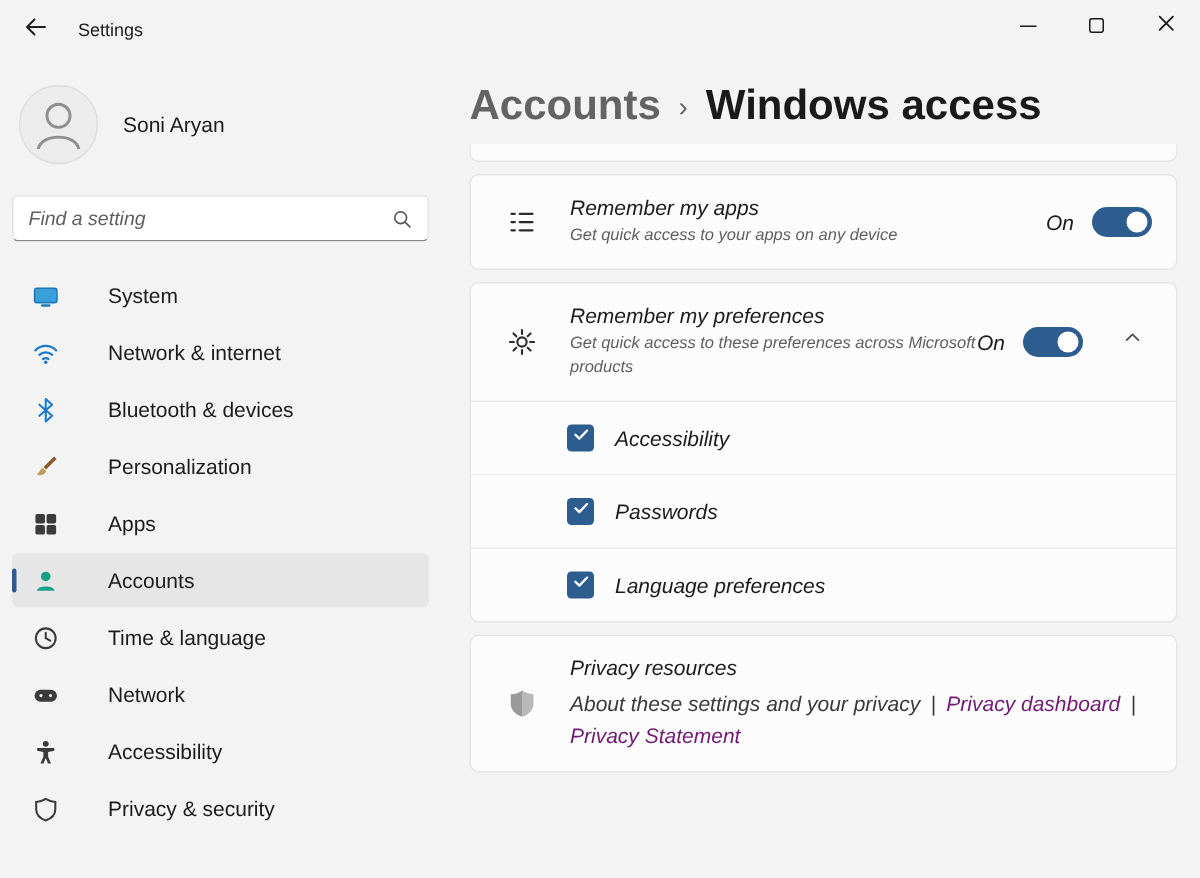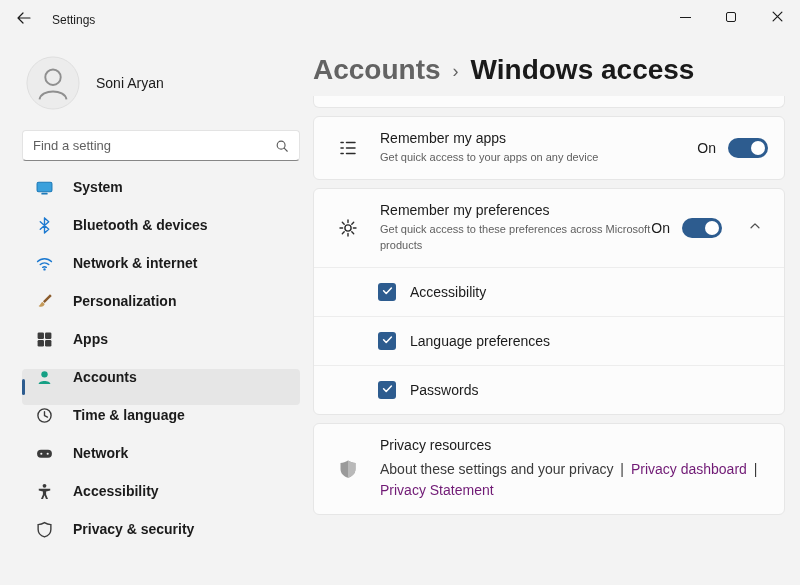--- a/index.html
+++ b/index.html
@@ -12,41 +12,41 @@
   }
   
   .titlebar { height:40px; display:flex; align-items:center; padding-left:8px; gap:12px; }
   .back-button { width:32px; height:28px; display:flex; align-items:center; justify-content:center; border-radius:4px; cursor:pointer; }
   .app-title { font-size:12px; color:#1b1b1b; }
   .window-controls { position:absolute; top:0; right:0; display:flex; }
   .win-btn { width:46px; height:34px; display:flex; align-items:center; justify-content:center; cursor:pointer; }
   .min-glyph { width:11px; height:1px; background:#1b1b1b; }
   .max-glyph { width:10px; height:10px; border:1px solid #1b1b1b; border-radius:2px; }
   
-  .sidebar { position:absolute; left:14px; top:42px; width:300px; padding:8px 14px 0 8px; }
+  .sidebar { position:absolute; left:0; top:42px; width:300px; padding:8px 14px 0 8px; }
   .user-row { display:flex; align-items:center; gap:16px; padding:6px 4px; cursor:pointer; }
   .avatar { width:54px; height:54px; flex-shrink:0; }
   .user-name { font-size:14px; color:#1b1b1b; }
   .search-box { margin-top:14px; height:31px; background:#ffffff; border:1px solid #e3e3e3; border-bottom:1px solid #868686; border-radius:4px; display:flex; align-items:center; padding:0 10px; }
-  .search-box input { flex:1; border:none; outline:none; background:transparent; font-family:inherit; font-size:13px; color:#1b1b1b; }
+  .search-box input { flex:1; border:none; outline:none; background:transparent; font-family:inherit; font-size:13px; color:#1b1b1b;font-style:italic; }
   .search-box input::placeholder { color:#5f5f5f; }
   .search-icon { width:14px; height:14px; flex-shrink:0; }
   .nav { margin-top:18px; }
-  .nav-item { position:relative; height:36px; display:flex; gap:20px; padding-left:14px; margin:2px 0; border-radius:4px; font-size:14px; cursor:pointer;font-weight:bold; }
+  .nav-item { position:relative; height:36px; display:flex; align-items:center; gap:33px; padding-left:14px; margin:2px 0; border-radius:4px; font-size:14px; cursor:pointer; }
   .nav-item.selected { background:#e6e6e6; }
   .nav-item.selected::before { content:""; position:absolute; left:0; top:10px; width:3px; height:16px; border-radius:2px; background:var(--accent,#2d5c8f); }
   .nav-icon { width:17px; height:17px; display:flex; flex-shrink:0; }
   .nav-icon svg { width:100%; height:100%; }
   
   .main { position:absolute; left:313px; top:40px; width:472px; }
   .breadcrumb { margin-top:14px; display:flex; align-items:center; gap:12px; font-size:28px; }
   .crumb-parent { color:#636363; font-weight:600; cursor:pointer; }
   .crumb-sep { color:#636363; font-size:18px; padding-top:3px; }
   .crumb-current { color:#1a1a1a; font-weight:600; }
-  .content { margin-top:10px; }
+  .content { margin-top:10px;font-style:italic; }
   .partial-card { height:12px; background:var(--card_bg,#fcfcfc); border:1px solid #e6e6e6; border-top:none; border-radius:0 0 6px 6px; margin-bottom:8px; }
   .card { background:var(--card_bg,#fcfcfc); border:1px solid #e6e6e6; border-radius:6px; margin-bottom:8px; }
   .row { display:flex; align-items:center; padding:13px 16px; }
   .row-icon { width:20px; height:20px; margin:0 22px 0 8px; flex-shrink:0; }
   .row-icon svg { width:100%; height:100%; }
   .row-text { flex:1; min-width:0; }
   .row-title { font-size:14px; color:#1b1b1b; }
   .row-subtitle { font-size:11px; color:#5f5f5f; margin-top:4px; line-height:1.45; max-width:272px; }
   .row-right { display:flex; align-items:center; gap:12px; margin-left:auto; }
   .toggle-label { font-size:14px; }
@@ -117,36 +117,36 @@
       <span class="nav-icon">
         <svg viewBox="0 0 16 16">
             <rect x="1" y="3" width="14" height="9" rx="1.5" fill="#3aa0dc" stroke="#1c79b8" stroke-width="1"></rect>
             <rect x="5" y="13" width="6" height="1.6" rx="0.8" fill="#1c79b8"></rect>
           </svg>
       </span>
       <span>System</span>
     </div>
     <div class="nav-item">
       <span class="nav-icon">
-        <svg viewBox="0 0 16 16" fill="none" stroke="#1c79d0" stroke-width="1.3" stroke-linecap="round" stroke-linejoin="round">
-            <path d="M8 1 V15 M8 1 L12 4.5 L4 11.5 M8 15 L12 11.5 L4 4.5"></path>
-          </svg>
-      </span>
-      <span>Bluetooth &amp; devices</span>
-    </div>
-    <div class="nav-item">
-      <span class="nav-icon">
         <svg viewBox="0 0 16 16" fill="none" stroke="#1c79d0" stroke-width="1.4" stroke-linecap="round">
             <path d="M1.5 6.2 A 9 9 0 0 1 14.5 6.2"></path>
             <path d="M4 9 A 6 6 0 0 1 12 9"></path>
             <path d="M6.3 11.6 A 3 3 0 0 1 9.7 11.6"></path>
             <circle cx="8" cy="13.6" r="1.1" fill="#1c79d0" stroke="none"></circle>
           </svg>
       </span>
       <span>Network &amp; internet</span>
+    </div>
+    <div class="nav-item">
+      <span class="nav-icon">
+        <svg viewBox="0 0 16 16" fill="none" stroke="#1c79d0" stroke-width="1.3" stroke-linecap="round" stroke-linejoin="round">
+            <path d="M8 1 V15 M8 1 L12 4.5 L4 11.5 M8 15 L12 11.5 L4 4.5"></path>
+          </svg>
+      </span>
+      <span>Bluetooth &amp; devices</span>
     </div>
     <div class="nav-item">
       <span class="nav-icon">
         <svg viewBox="0 0 16 16">
             <path d="M13.2 1.2 L14.8 2.8 L8.2 9.4 L6.6 7.8 Z" fill="#8a5a2b"></path>
             <path d="M6.2 8.4 C4.2 8.9 4.8 11 2.4 12.2 C4.6 14 7.8 12.6 8.2 10.4 Z" fill="#c49a5a"></path>
           </svg>
       </span>
       <span>Personalization</span>
     </div>
@@ -272,29 +272,29 @@
               </svg></span>
         </span>
         <span class="option-label">Accessibility</span>
       </div>
       <div class="option-row">
         <span class="checkbox">
           <span><svg viewBox="0 0 16 16" fill="none" stroke="#ffffff" stroke-width="1.9" stroke-linecap="round" stroke-linejoin="round">
                 <path d="M3.2 8.4 L6.4 11.6 L12.8 4.9"></path>
               </svg></span>
         </span>
-        <span class="option-label">Language preferences</span>
+        <span class="option-label">Passwords</span>
       </div>
       <div class="option-row">
         <span class="checkbox">
           <span><svg viewBox="0 0 16 16" fill="none" stroke="#ffffff" stroke-width="1.9" stroke-linecap="round" stroke-linejoin="round">
                 <path d="M3.2 8.4 L6.4 11.6 L12.8 4.9"></path>
               </svg></span>
         </span>
-        <span class="option-label">Passwords</span>
+        <span class="option-label">Language preferences</span>
       </div>
     </div>
 
     <div class="card">
       <div class="row">
         <span class="row-icon">
           <svg viewBox="0 0 20 20">
               <path d="M10 1.5 C12.5 3.2 15 3.8 17.5 3.9 V10 C17.5 14.5 14.3 17.4 10 18.7 C5.7 17.4 2.5 14.5 2.5 10 V3.9 C5 3.8 7.5 3.2 10 1.5 Z" fill="#9a9a9a"></path>
               <path d="M10 1.5 C12.5 3.2 15 3.8 17.5 3.9 V10 C17.5 14.5 14.3 17.4 10 18.7 Z" fill="#b9b9b9"></path>
             </svg>

